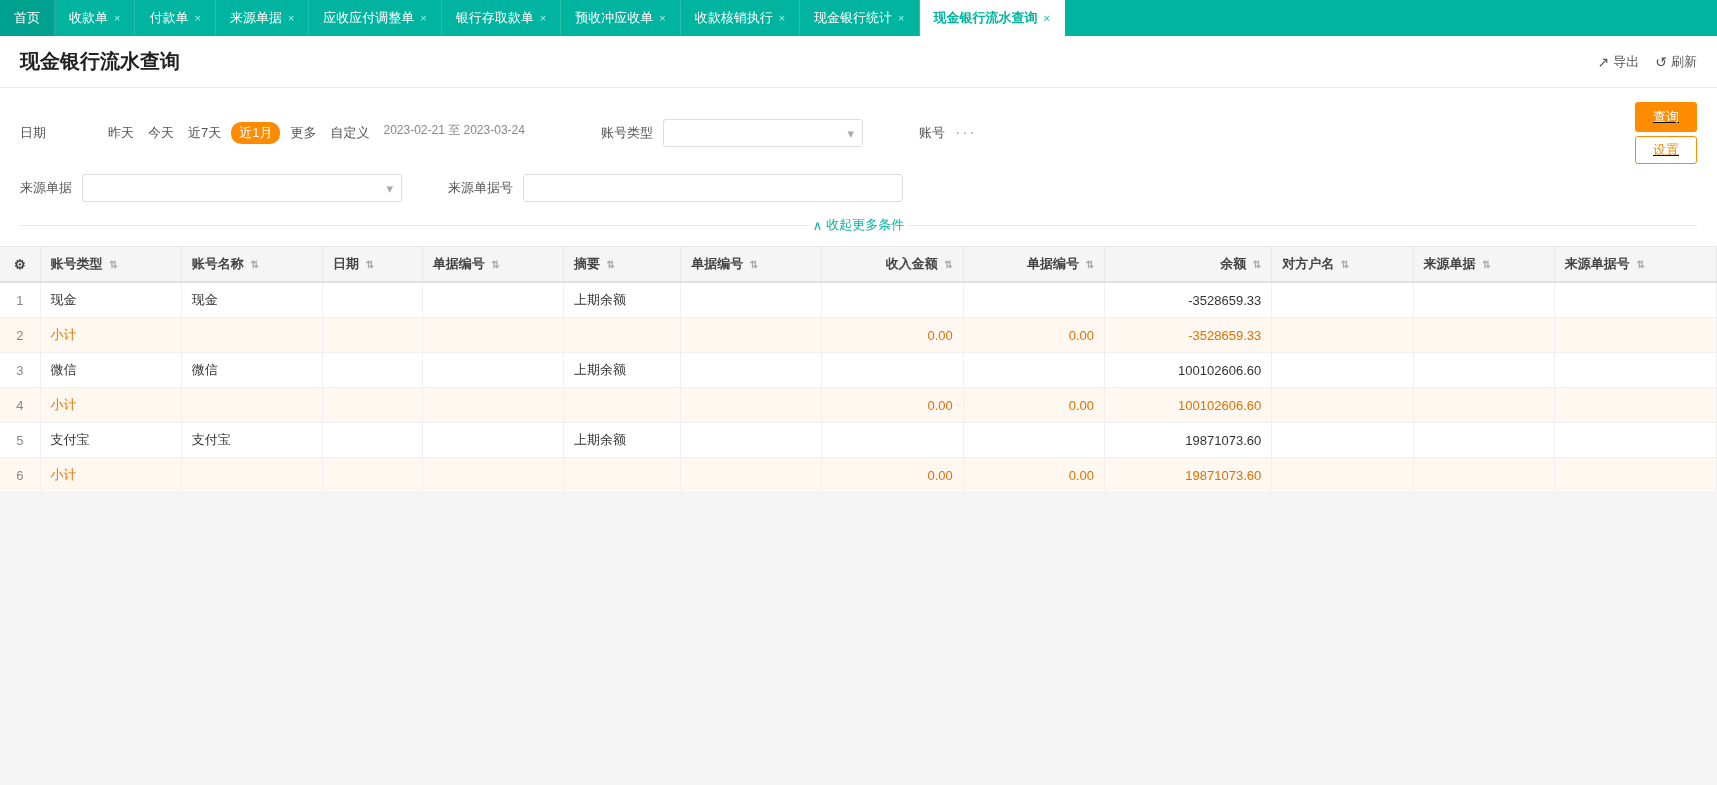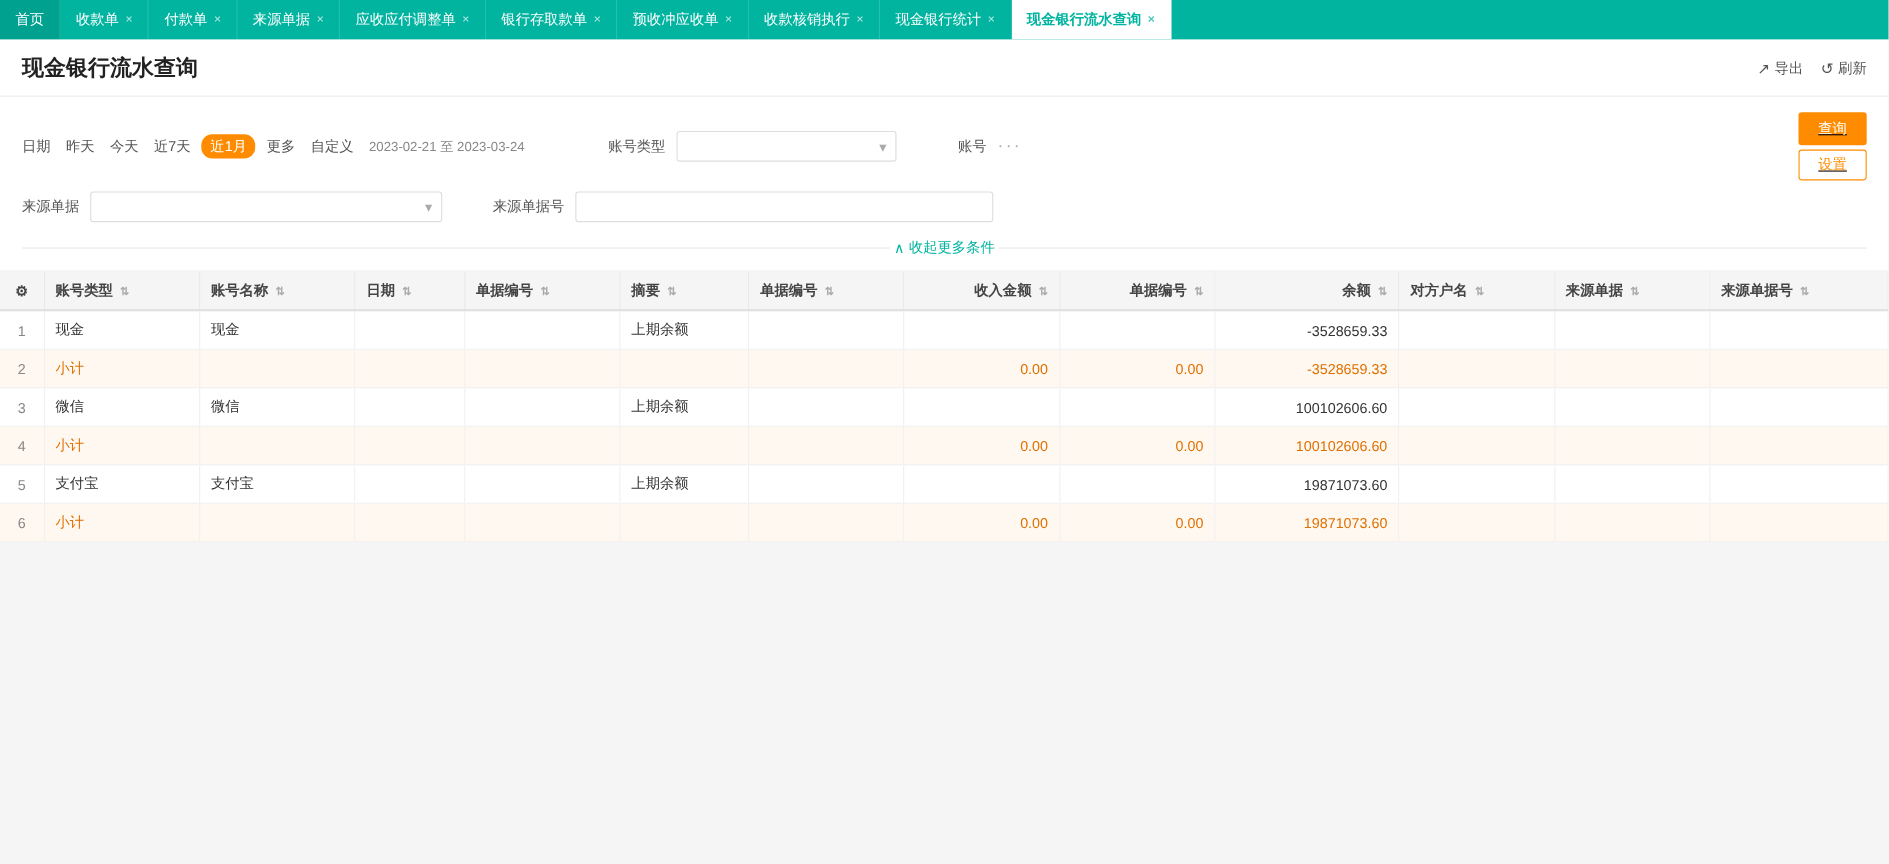--- a/index.html
+++ b/index.html
@@ -82,21 +82,22 @@
       flex-wrap: wrap;
     }
     .filter-label {
       color: #555;
       white-space: nowrap;
       margin-right: 4px;
     }
     .date-options {
       display: flex;
       gap: 6px;
-      align-items: center;
+      align-items: flex-start;
+      margin-left: 48px;
     }
     .date-opt {
       color: #555;
       cursor: pointer;
       padding: 2px 4px;
       border-radius: 2px;
       font-size: 13px;
     }
     .date-opt.active {
       background: #ff8c00;

